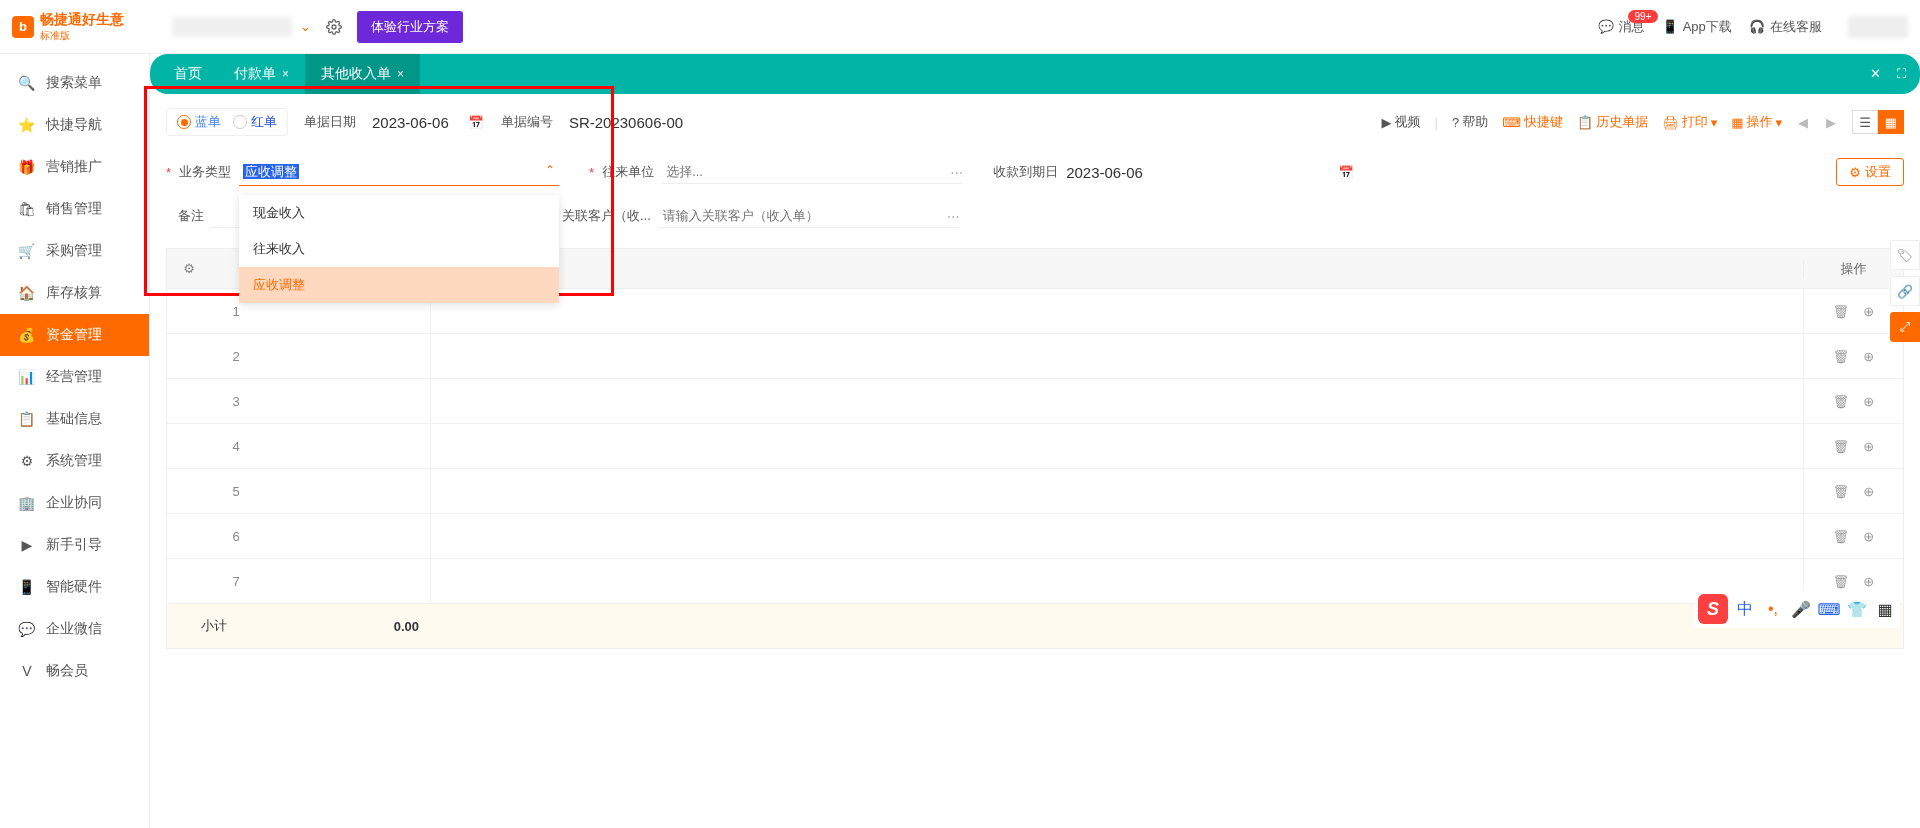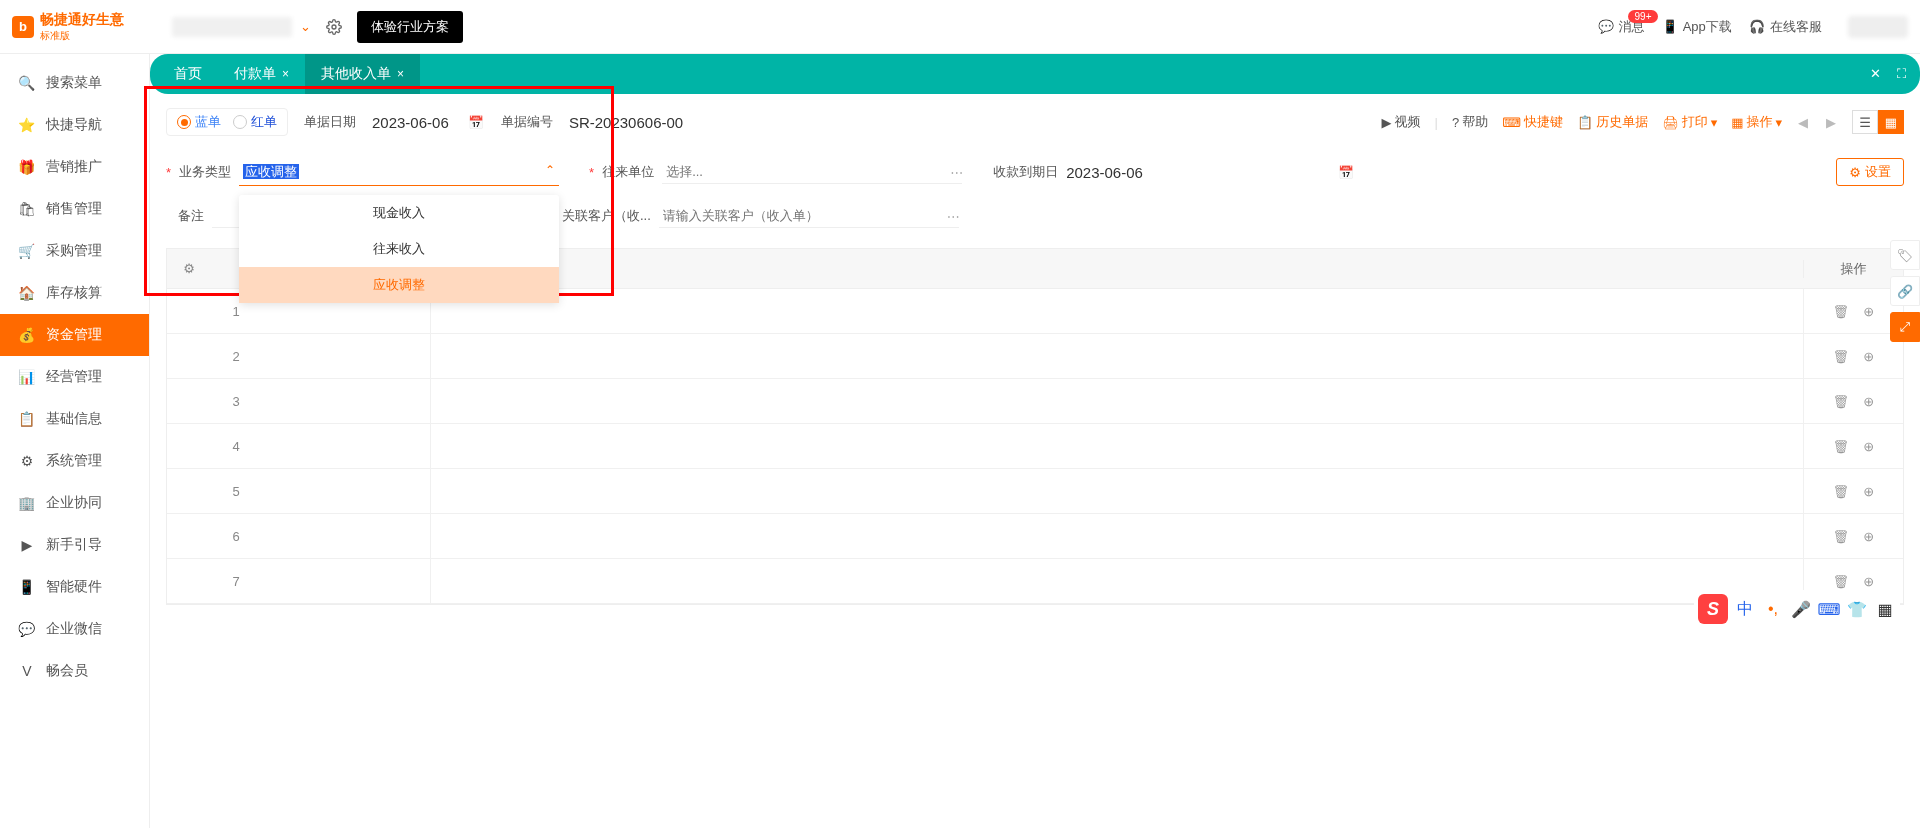--- a/index.html
+++ b/index.html
@@ -6,21 +6,21 @@
 body { font-family: "Microsoft YaHei", Arial, sans-serif; font-size: 13px; color: #333; background: #fff; overflow: hidden; }
 
 .top-header { height: 54px; display: flex; align-items: center; padding: 0 12px; border-bottom: 1px solid #eee; }
 .logo-area { display: flex; align-items: center; gap: 6px; min-width: 140px; }
 .logo-box { width: 22px; height: 22px; background: #ff6a00; border-radius: 4px; color: #fff; display: flex; align-items: center; justify-content: center; font-weight: bold; }
 .logo-text { color: #ff6a00; font-weight: bold; font-size: 14px; }
 .logo-sub { color: #ff6a00; font-size: 10px; display: block; }
 .org-blur { width: 120px; height: 20px; background: #f0f0f0; margin-left: 20px; border-radius: 2px; filter: blur(2px); }
 .chevron-down { color: #ff6a00; margin-left: 8px; }
 .gear-btn { width: 26px; height: 26px; display: flex; align-items: center; justify-content: center; color: #666; margin: 0 10px; cursor: pointer; }
-.cta-btn { background: #000000; color: #fff; border: none; padding: 7px 14px; border-radius: 3px; cursor: pointer; font-size: 13px; }
+.cta-btn { background: #6d28d9; color: #fff; border: none; padding: 7px 14px; border-radius: 3px; cursor: pointer; font-size: 13px; }
 .header-spacer { flex: 1; }
 .header-right { display: flex; align-items: center; gap: 18px; }
 .header-item { display: flex; align-items: center; gap: 4px; color: #555; cursor: pointer; font-size: 13px; position: relative; }
 .badge { position: absolute; top: -8px; right: -14px; background: #ff3b3b; color: #fff; font-size: 10px; border-radius: 8px; padding: 1px 7px; }
 .avatar-blur { width: 60px; height: 22px; background: #eee; border-radius: 4px; filter: blur(2px); margin-left: 8px; }
 
 .main-layout { display: flex; height: calc(100vh - 54px); }
 .sidebar { width: 150px; border-right: 1px solid #eee; padding-top: 8px; }
 .side-item { display: flex; align-items: center; gap: 10px; padding: 12px 18px; color: #555; cursor: pointer; font-size: 14px; }
 .side-item.active { background: #ff6a00; color: #fff; }
@@ -59,21 +59,21 @@
 .req-star { color: #ff3b3b; }
 .select-input { border: none; border-bottom: 1px solid #ff6a00; padding: 4px 20px 4px 4px; width: 320px; background: transparent; position: relative; font-size: 13px; }
 .select-text-hl { background: #2563eb; color: #fff; padding: 0 2px; }
 .chevron-up { position: absolute; right: 4px; color: #ff6a00; font-size: 12px; }
 .plain-input { border: none; border-bottom: 1px solid #eee; padding: 4px; width: 300px; background: transparent; font-size: 13px; color: #999; }
 .dots-btn { color: #999; cursor: pointer; margin-left: -20px; }
 .pill-btn { border: 1px solid #ff6a00; color: #ff6a00; background: #fff; padding: 4px 12px; border-radius: 3px; cursor: pointer; display: flex; align-items: center; gap: 4px; font-size: 13px; }
 .form-field.wide { flex: 1; }
 
 .dropdown-popup { position: absolute; top: 36px; left: 0; right: 0; background: #fff; box-shadow: 0 2px 10px rgba(0,0,0,.12); border-radius: 3px; z-index: 10; }
-.dropdown-opt { padding: 9px 14px; cursor: pointer; font-size: 13px; text-align: center; }
+.dropdown-opt { padding: 9px 14px; cursor: pointer; font-size: 13px; }
 .dropdown-opt.hover { background: #ffd9bf; color: #ff6a00; }
 
 .highlight-box { position: absolute; border: 3px solid #ff0000; pointer-events: none; z-index: 5; }
 
 .table-wrap { margin: 10px 16px 0; border: 1px solid #eee; }
 .table-header { display: flex; background: #f7f7f7; height: 40px; align-items: center; border-bottom: 1px solid #eee; }
 .th-gear { width: 44px; text-align: center; color: #888; }
 .th-num { width: 50px; text-align: center; }
 .th-col1 { width: 170px; padding-left: 8px; font-size: 13px; color: #666; display: flex; align-items: center; gap: 2px; }
 .th-spacer { flex: 1; }
@@ -386,20 +386,26 @@
             <div class="td-gear"></div>
             <div class="td-num">7</div>
             <div class="td-col1"></div>
             <div class="td-spacer"></div>
             <div class="td-ops">
               <span>🗑</span>
               <span>⊕</span>
             </div>
           </div>
         </div>
+      <div class="table-footer">
+        <div class="tf-label">小计</div>
+        <div class="tf-val">0.00</div>
+        <div class="th-spacer"></div>
+        <div class="th-ops"></div>
+      </div>
     </div>
   </div>
 </div>
 
 <div class="side-rail">
   <div class="rail-btn">🏷</div>
   <div class="rail-btn">🔗</div>
   <div class="rail-btn active">⤢</div>
 </div>
 

